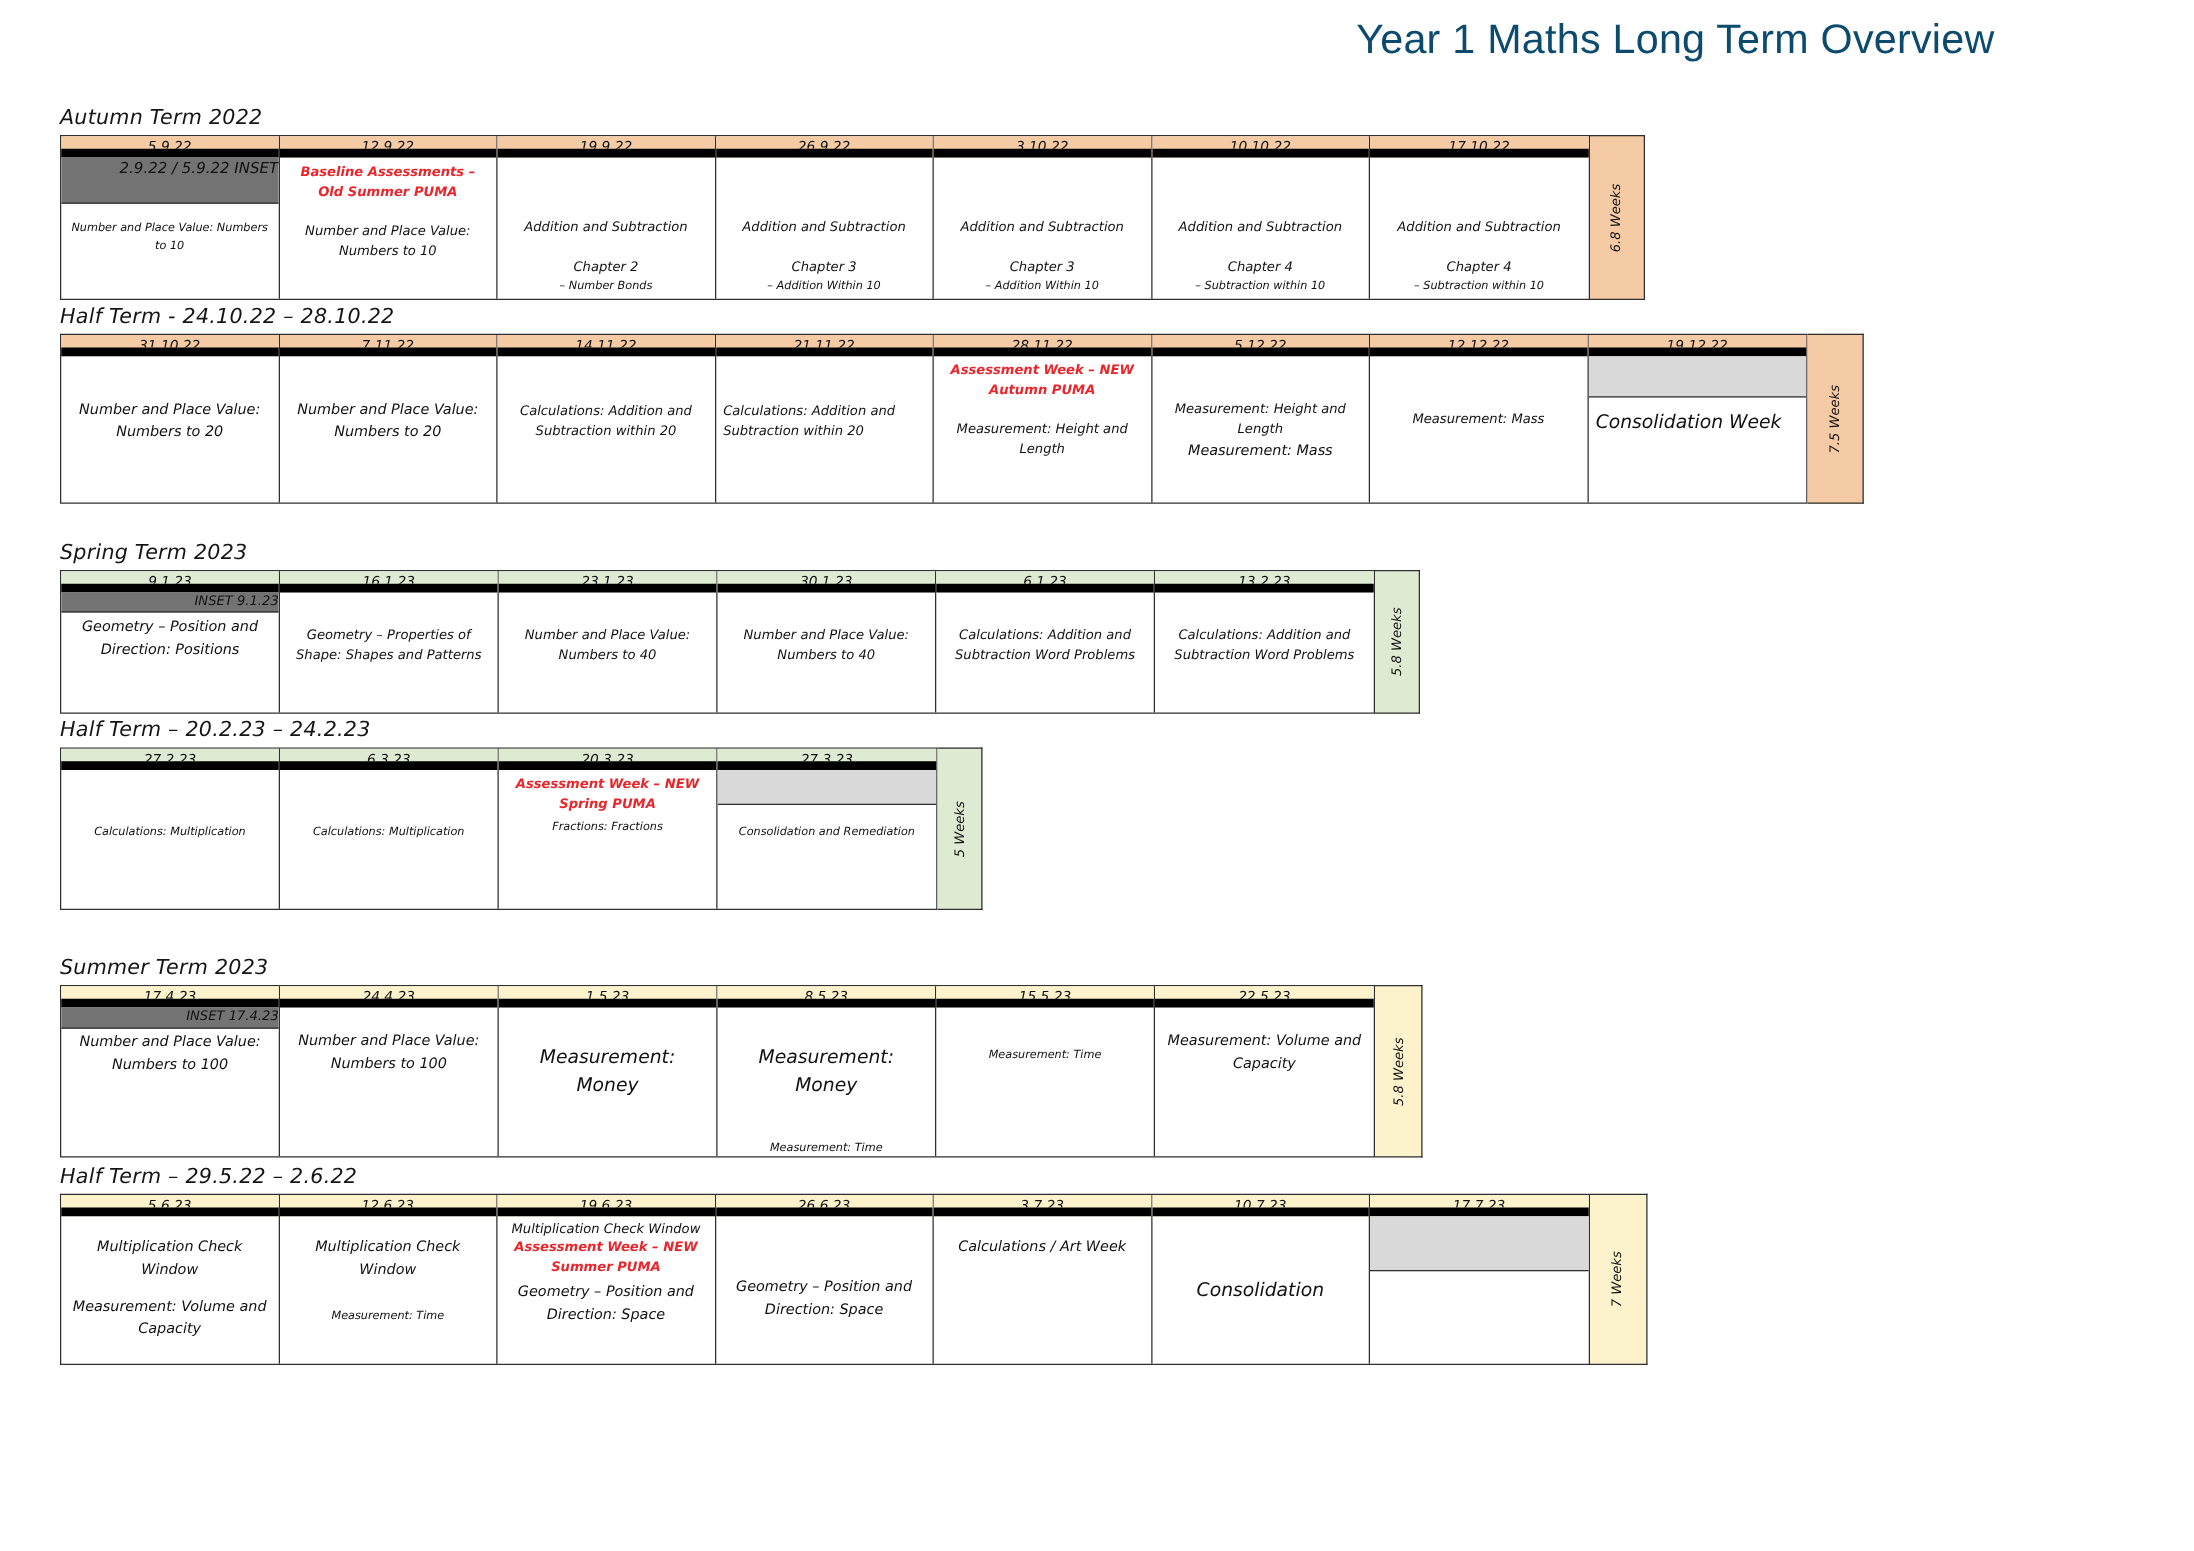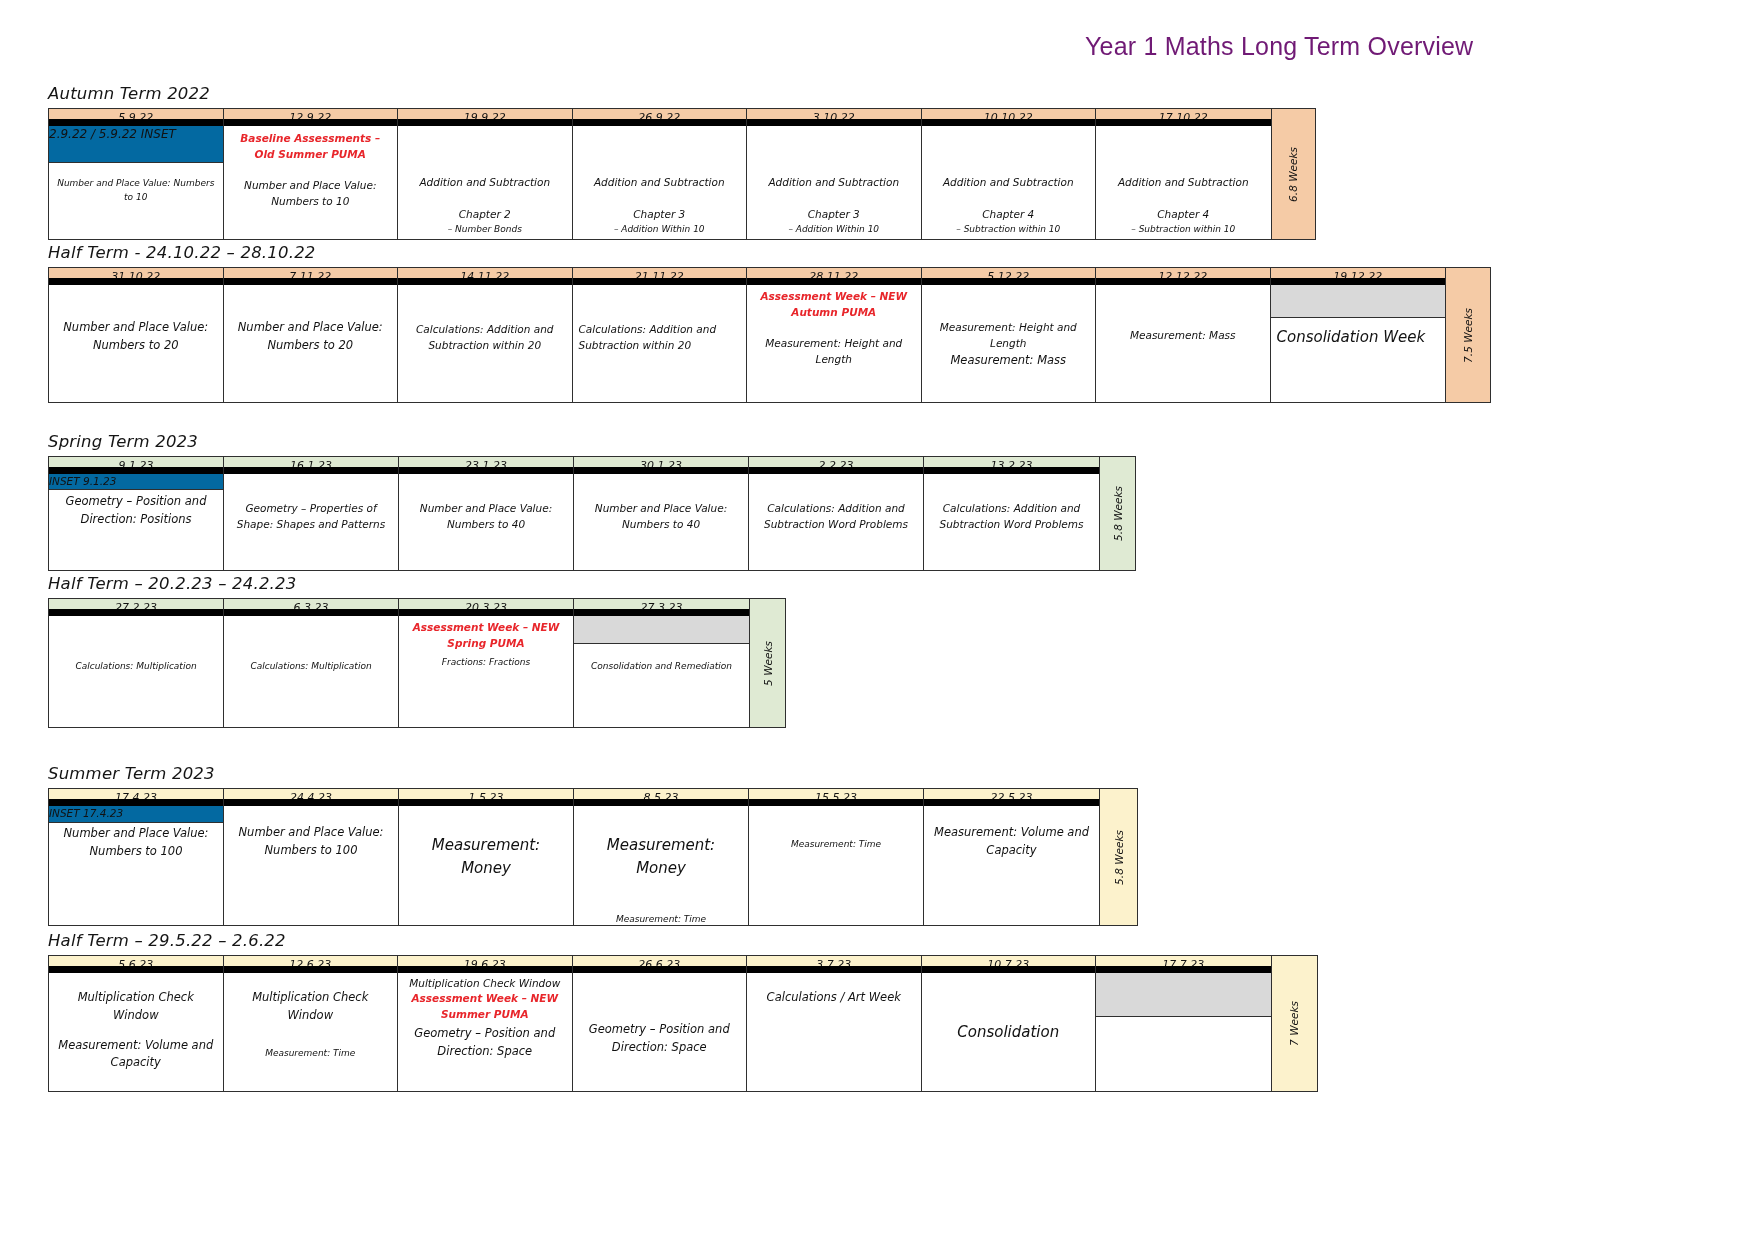--- a/index.html
+++ b/index.html
@@ -1,35 +1,35 @@
 <!DOCTYPE html>
 <html><head>
 <meta charset="utf-8">
 <style>
   html,body{margin:0;padding:0;background:#ffffff;}
   body{width:1755px;height:1241px;position:relative;font-family:"DejaVu Sans",sans-serif;color:#111;}
   .page{position:absolute;inset:0;overflow:hidden;background:#fff;}
-  .page-title{position:absolute;left:1085px;top:32px;font-size:25px;letter-spacing:.2px;color:#701a75;font-family:"Liberation Sans",sans-serif;}
+  .page-title{position:absolute;left:1085px;top:12px;font-size:33px;letter-spacing:.2px;color:#0c4a6e;font-family:"Liberation Sans",sans-serif;}
   .content{position:absolute;left:48px;top:84px;width:1600px;}
   .hw{font-style:italic;}
   .section{}
   .term-heading{font-size:16.5px;color:#151515;margin:0 0 5px 0;letter-spacing:.2px;}
   .tablewrap{display:flex;align-items:stretch;}
   .term-table{display:flex;border:1.6px solid #2f2f2f;background:#fff;}
   .col{border-right:1px solid #2f2f2f;box-sizing:border-box;}
   .col:last-child{border-right:none;}
   .datehead{height:17px;line-height:17px;text-align:center;font-size:11px;border-bottom:7px solid #000000;box-sizing:border-box;overflow:hidden;}
   .colbody{position:relative;box-sizing:border-box;overflow:hidden;}
   .blk{padding:0 6px;text-align:center;line-height:1.55;}
   .xs{font-size:9px;}
   .sm{font-size:10.5px;}
   .md{font-size:11.5px;}
   .lg{font-size:15px;}
   .red{color:#e8262b;font-weight:bold;font-size:10.5px;line-height:1.5;}
-  .inset{background:#0369a1;border-bottom:1px solid #2f2f2f;box-sizing:border-box;text-align:left;font-size:10.5px;padding-top:1px;overflow:hidden;font-style:italic;}
+  .inset{background:#737373;border-bottom:1px solid #2f2f2f;box-sizing:border-box;text-align:right;font-size:10.5px;padding-top:1px;overflow:hidden;font-style:italic;}
   .greybox{background:#d9d9d9;border-bottom:1px solid #2f2f2f;box-sizing:border-box;}
   .weeks{border:1.6px solid #2f2f2f;border-left:none;box-sizing:border-box;display:flex;align-items:center;justify-content:center;}
   .weeks span{writing-mode:vertical-rl;transform:rotate(180deg);font-size:10.5px;white-space:nowrap;}
   .theme-autumn .datehead, .theme-autumn.weeks{background:#f5cba6;}
   .theme-spring .datehead, .theme-spring.weeks{background:#dfead3;}
   .theme-summer .datehead, .theme-summer.weeks{background:#fcf2cc;}
   .al-left{text-align:left;}
 </style>
 </head>
 <body>
@@ -185,21 +185,21 @@
                 <div class="blk hw sm" style="margin-top: 26px;">Number and Place Value: Numbers to 40</div>
               </div>
             </div>
             <div class="col" style="width: 175px;">
               <div class="datehead hw">30.1.23</div>
               <div class="colbody" style="height: 96px;">
                 <div class="blk hw sm" style="margin-top: 26px;">Number and Place Value: Numbers to 40</div>
               </div>
             </div>
             <div class="col" style="width: 175px;">
-              <div class="datehead hw">2.2.23</div>
+              <div class="datehead hw">6.1.23</div>
               <div class="colbody" style="height: 96px;">
                 <div class="blk hw sm" style="margin-top: 26px;">Calculations: Addition and Subtraction Word Problems</div>
               </div>
             </div>
             <div class="col" style="width: 175px;">
               <div class="datehead hw">13.2.23</div>
               <div class="colbody" style="height: 96px;">
                 <div class="blk hw sm" style="margin-top: 26px;">Calculations: Addition and Subtraction Word Problems</div>
               </div>
             </div>

